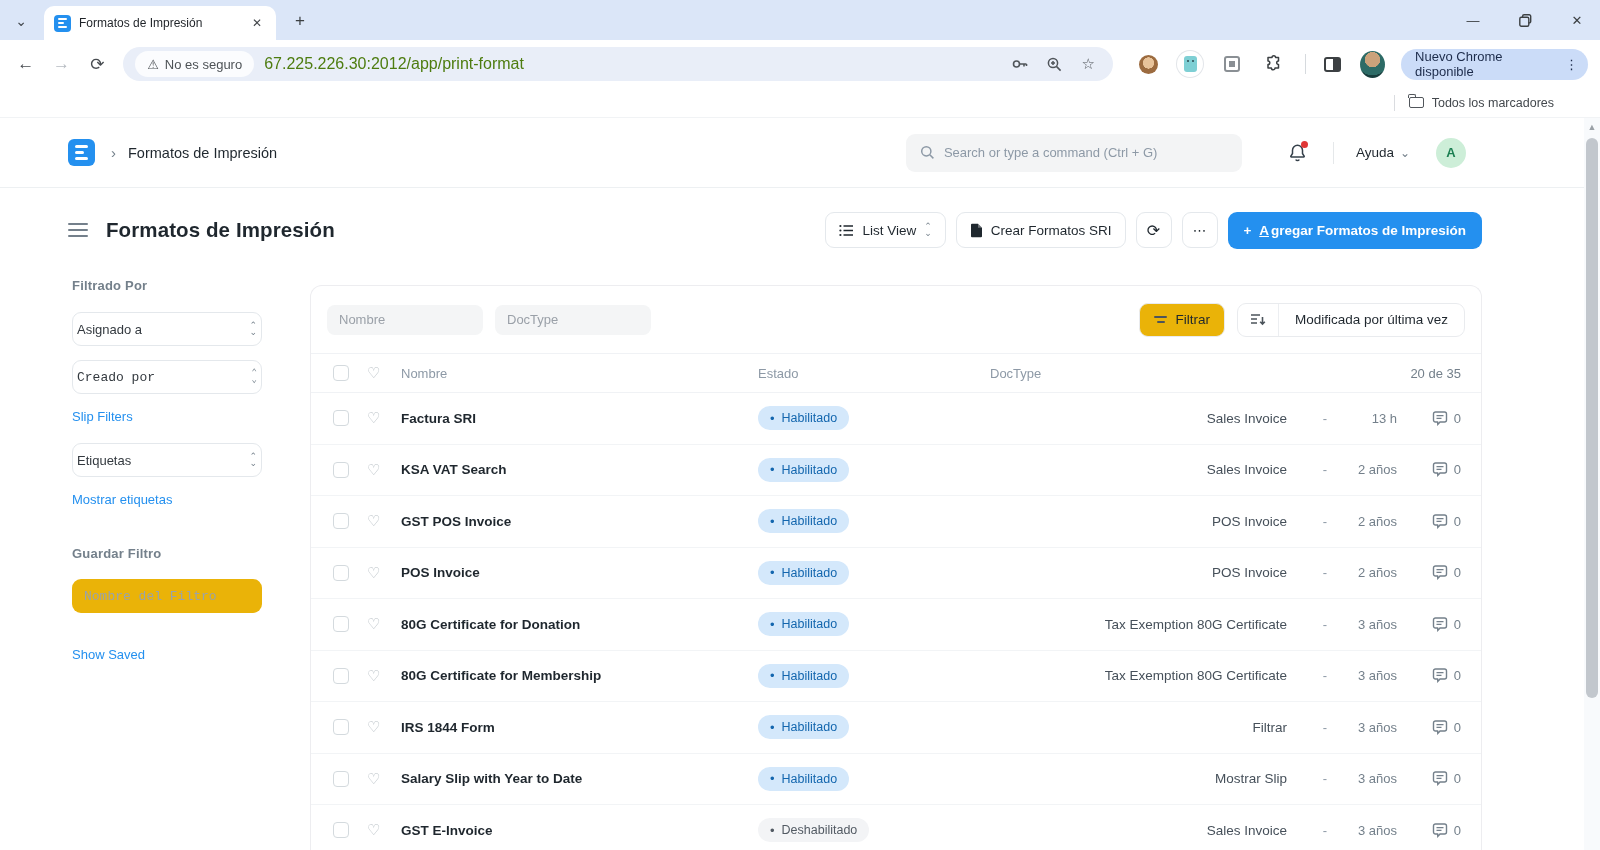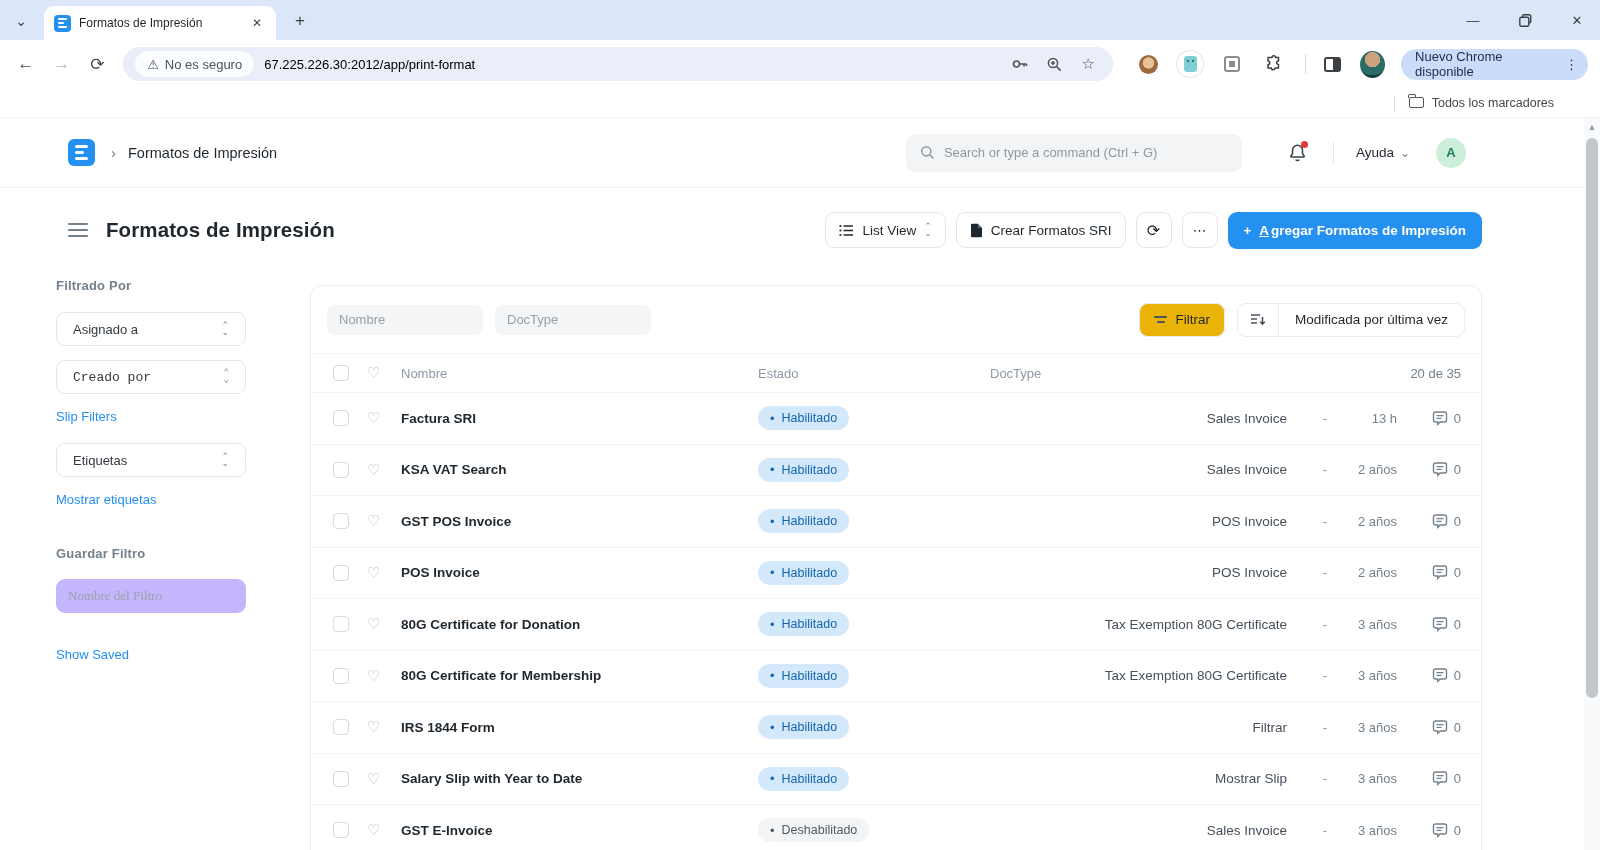--- a/index.html
+++ b/index.html
@@ -28,21 +28,21 @@
   
   .toolbar { position:absolute; left:0; top:40px; width:1600px; height:48px; background:#fff;
              display:flex; align-items:center; padding:0 12px; }
   .navbtn { width:30px; height:30px; display:flex; align-items:center; justify-content:center;
             font-size:17px; color:#474b50; margin-right:8px; cursor:pointer; }
   .navbtn.disabled { color:#b6bbc1; }
   .omnibox { height:34px; flex:0 0 990px; margin-left:4px; background:#e9eef8; border-radius:17px;
              display:flex; align-items:center; padding:0 12px; }
   .sec-chip { background:#fbfcfe; border-radius:14px; height:26px; display:flex; align-items:center;
               gap:6px; padding:0 12px; color:#4d5256; font-size:13px; cursor:pointer; }
-  .url-text { font-size:13px; color:#000000; margin-left:10px; flex:1; }
+  .url-text { font-size:16px; color:#4d7c0f; margin-left:10px; flex:1; }
   .omni-ic { width:26px; height:26px; display:flex; align-items:center; justify-content:center;
              color:#50555a; margin-left:8px; cursor:pointer; font-size:15px; }
   .ext-zone { display:flex; align-items:center; margin-left:22px; gap:16px; }
   .ext-ic { width:26px; height:26px; display:flex; align-items:center; justify-content:center; cursor:pointer; }
   .monkey { width:19px; height:19px; border-radius:50%;
             background:radial-gradient(circle at 50% 42%, #e8c39a 0 38%, #9c6b3f 39% 100%); }
   .bot-circle { width:26px; height:26px; border-radius:50%; background:#fff; box-shadow:0 0 0 1px #e3e6ea;
                 display:flex; align-items:center; justify-content:center; }
   .bot { width:13px; height:16px; background:#7ecfd4; border-radius:3px; position:relative; }
   .bot:after { content:""; position:absolute; left:3px; top:4px; width:2px; height:2px; background:#2c4b52;
@@ -98,28 +98,28 @@
   .head-actions { margin-left:auto; display:flex; align-items:center; gap:10px; }
   .btn { height:36px; background:#fff; border:1px solid #e4e8ec; border-radius:9px; display:flex; align-items:center;
          gap:8px; padding:0 13px; font-size:13.5px; color:#1f272e; cursor:pointer; white-space:nowrap; }
   .btn.icon-only { width:36px; justify-content:center; padding:0; }
   .btn-primary { height:37px; background:#2490ef; border:none; border-radius:9px; color:#fff; font-size:13.5px;
                  font-weight:bold; display:flex; align-items:center; padding:0 16px; gap:2px; cursor:pointer; }
   .btn-primary .ul { text-decoration:underline; }
   .caret2 { display:flex; flex-direction:column; line-height:7px; color:#74808b; font-size:9px; }
 
   
-  .sidebar { position:absolute; left:56px; top:160px; width:190px; }
+  .sidebar { position:absolute; left:72px; top:160px; width:190px; }
   .sb-label { font-size:13px; color:#74808b; font-weight:bold; letter-spacing:.2px; }
   .sb-select { width:190px; height:34px; border:1px solid #e4e8ec; border-radius:9px; background:#fff;
-               display:flex; align-items:center; justify-content:space-between; padding:0 16px;
+               display:flex; align-items:center; justify-content:space-between; padding:0 4px;
                font-size:13px; color:#33393f; cursor:pointer; }
   .sb-link { font-size:13px; color:#2490ef; cursor:pointer; display:inline-block; }
-  .sb-input { width:190px; height:34px; border:none; border-radius:9px; background:#c4b5fd; padding:0 12px;
-              font-size:13px; color:#33393f; font-family:Liberation Serif, serif; }
+  .sb-input { width:190px; height:34px; border:none; border-radius:9px; background:#eab308; padding:0 12px;
+              font-size:13px; color:#33393f; font-family:Liberation Mono, monospace; }
   .sb-input::placeholder { color:#9aa3aa; }
 
   
   .listcard { position:absolute; left:310px; top:167px; width:1172px; height:580px;
               border:1px solid #ededf0; border-bottom:none; border-radius:12px 12px 0 0; background:#fff; overflow:hidden; }
   .filterbar { height:68px; display:flex; align-items:center; padding:0 16px; gap:12px;
                border-bottom:1px solid #f0f2f5; }
   .flt-input { width:156px; height:30px; border:none; border-radius:8px; background:#f4f5f6; padding:0 12px;
                font-size:13px; color:#33393f; font-family:"Liberation Sans",sans-serif; }
   .flt-input::placeholder { color:#9aa0a8; }

